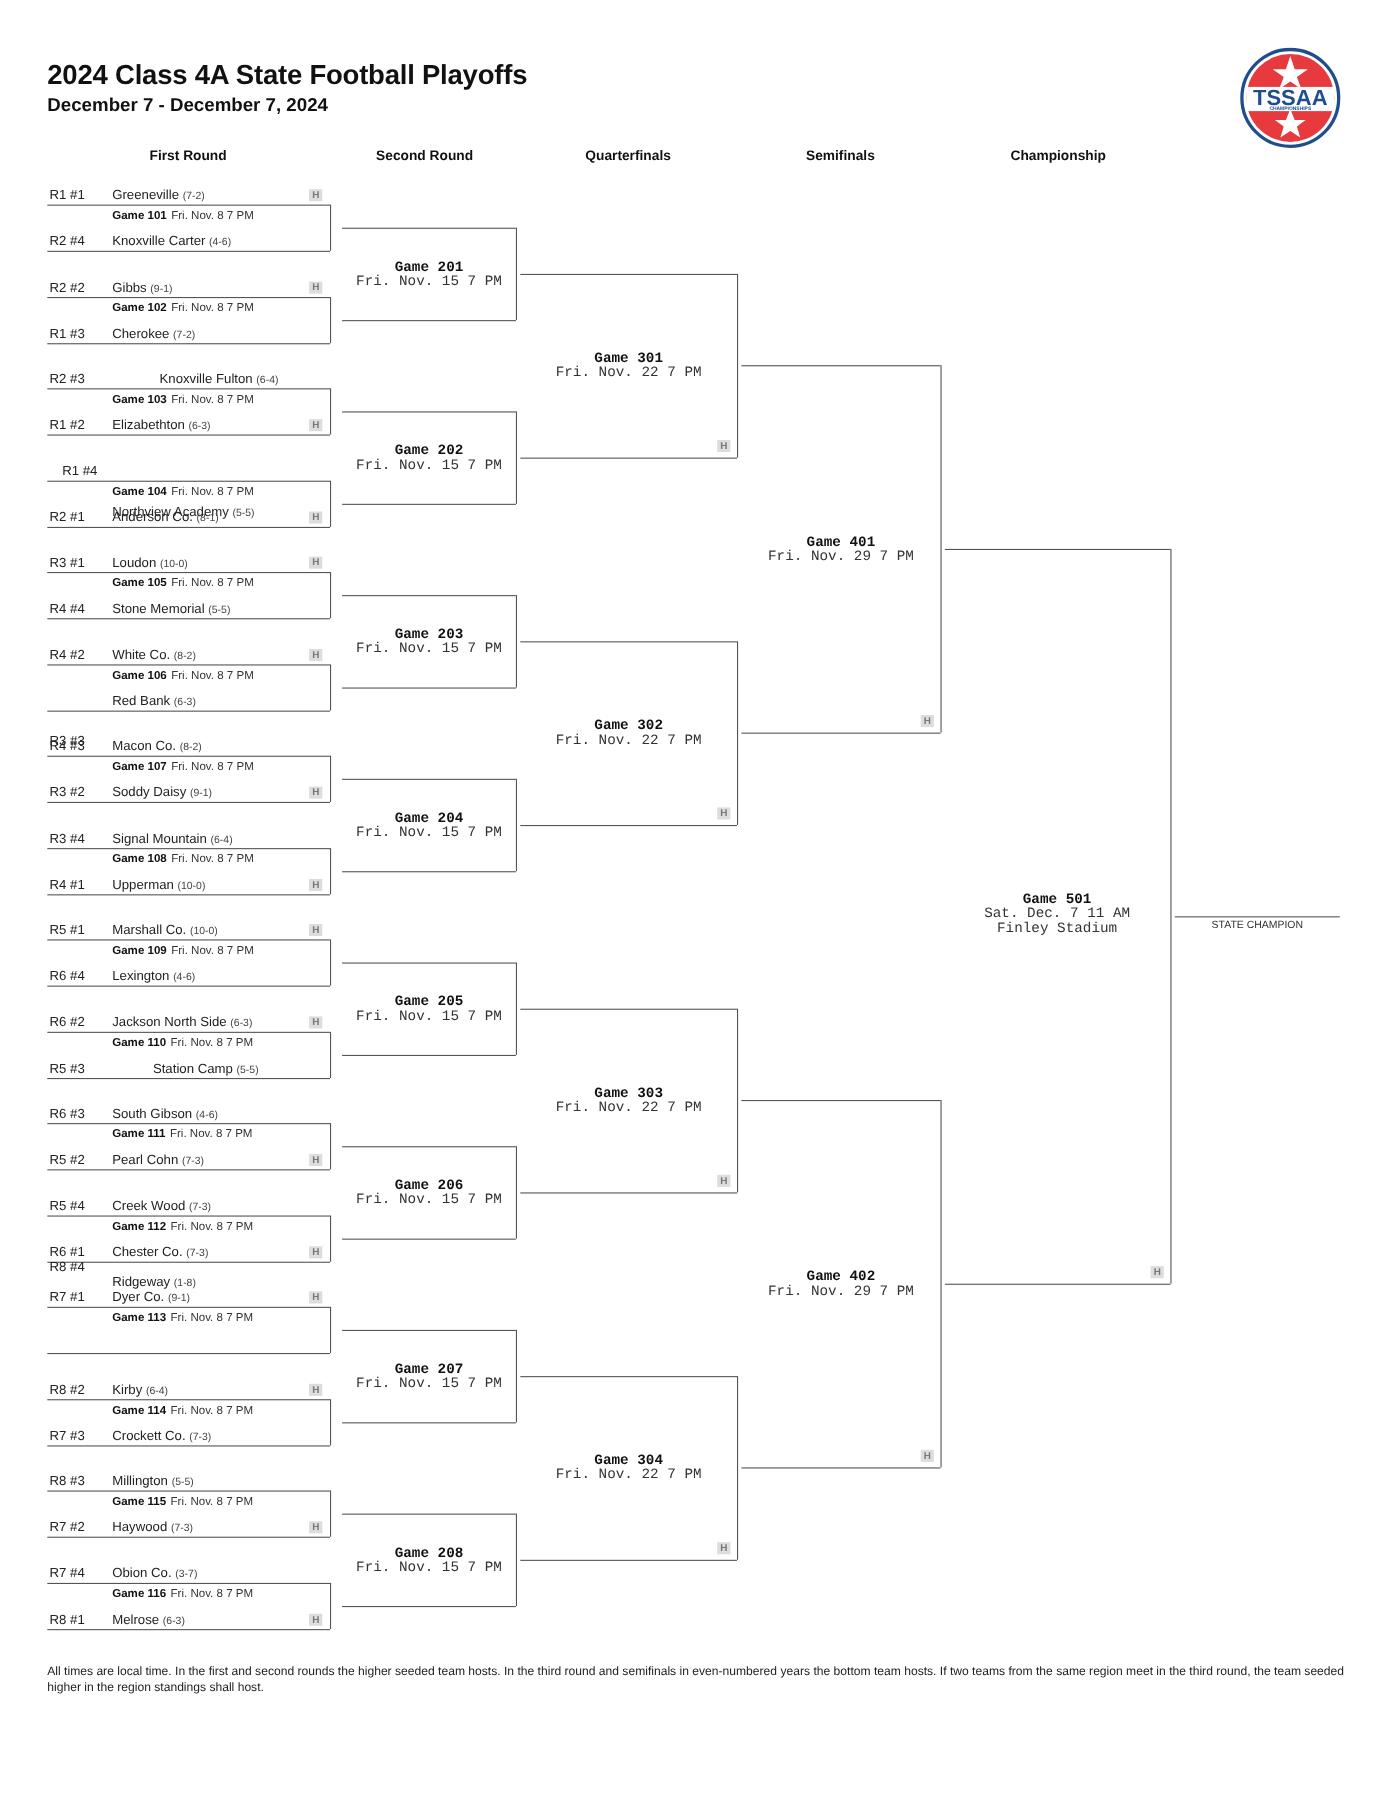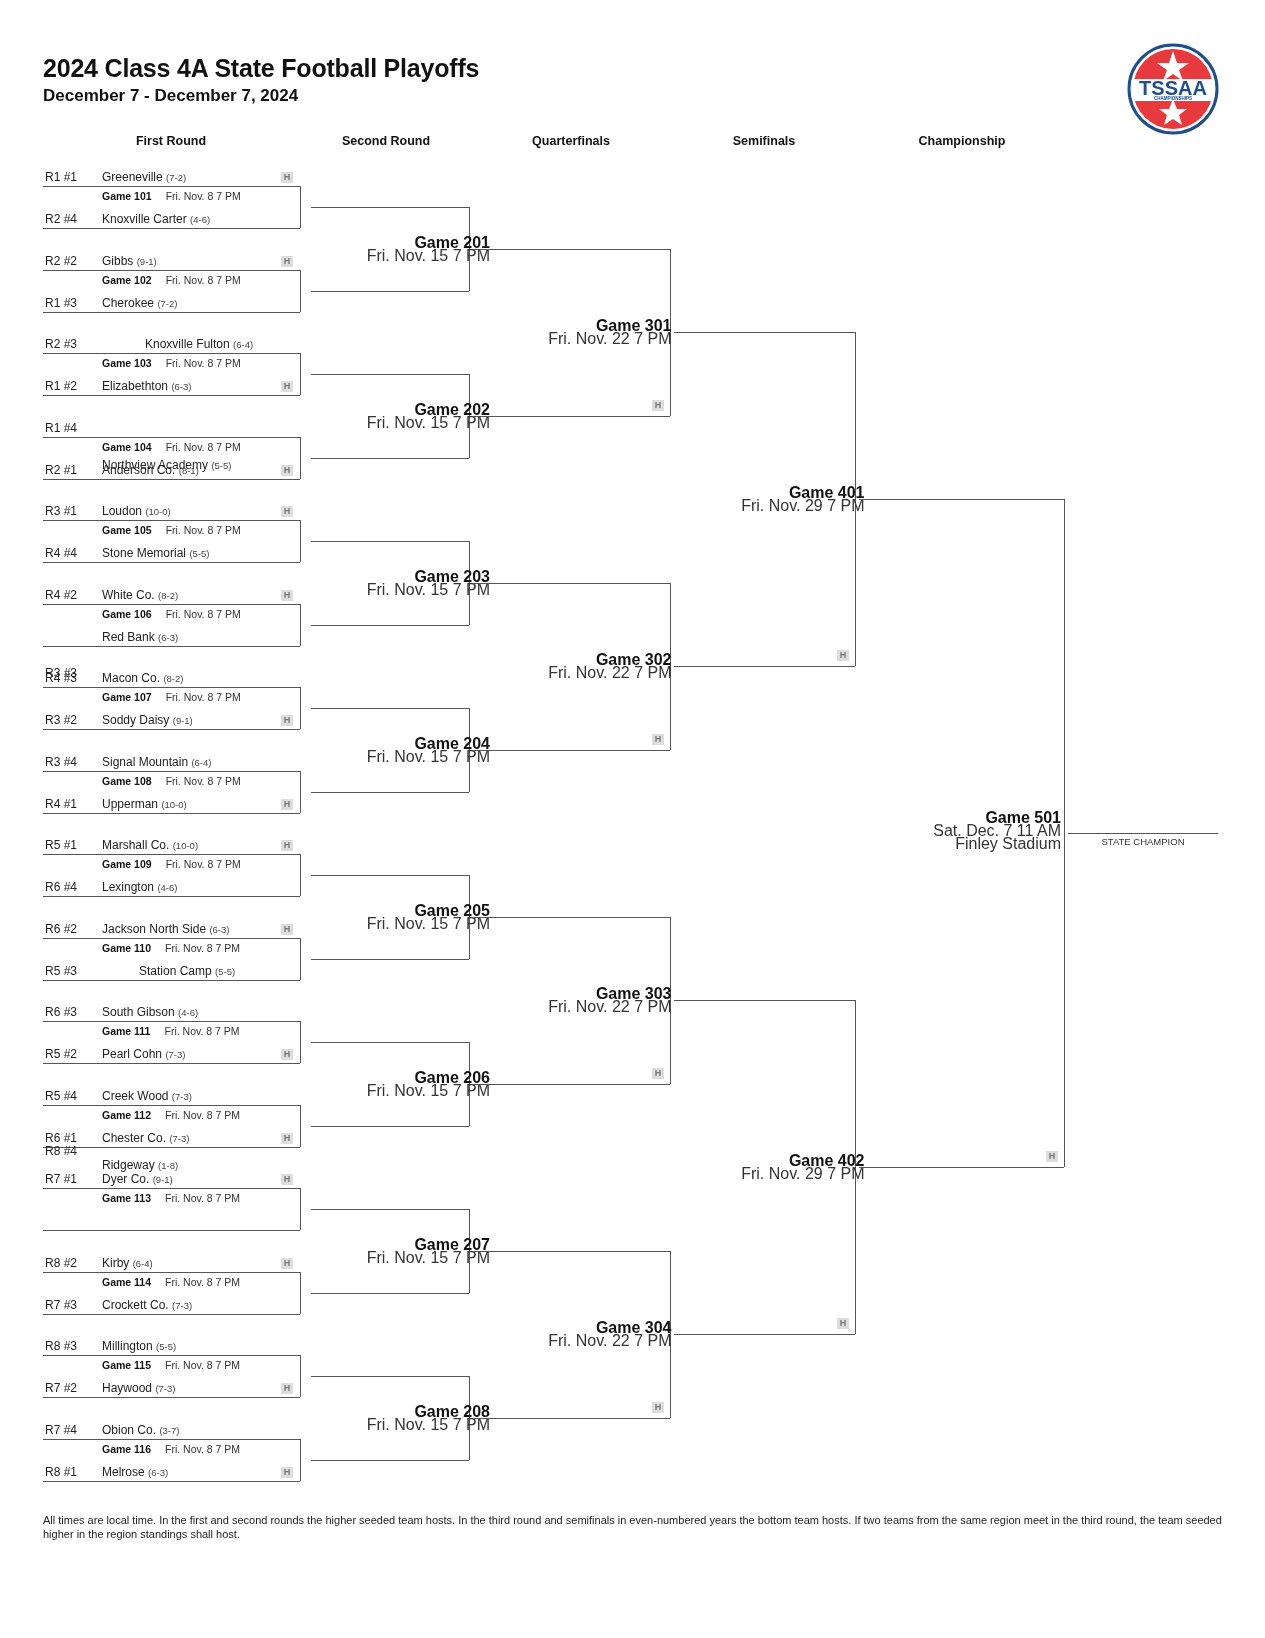--- a/index.html
+++ b/index.html
@@ -9,24 +9,24 @@
   .title { left:43px; top:54px; font-size:25px; font-weight:bold; color:#111; letter-spacing:-0.2px; }
   .subtitle { left:43px; top:86px; font-size:17px; font-weight:bold; color:#111; }
   .logo { left:1127px; top:43px; width:92px; height:92px; }
   .colhead { top:134px; font-size:12.5px; font-weight:bold; color:#111; text-align:center; width:180px; }
   .seed { font-size:12px; color:#222; width:55px; }
   .team { font-size:12px; color:#222; white-space:nowrap; }
   .team .rec { font-size:9.5px; color:#444; }
   .hbadge { width:12px; height:11px; background:#ddd; color:#777; font-size:9px; font-weight:bold;
             text-align:center; line-height:11px; }
   .gline { font-size:10.5px; color:#333; white-space:nowrap; }
-  .gline b { color:#111; margin-right:14px; }
+  .gline b { color:#111; margin-right:4px; }
   .hl { height:0; border-top:1.5px solid #555; }
   .vl { width:0; border-left:1.5px solid #555; }
-  .gcenter { text-align:right; width:200px; font-size:16px; color:#333; line-height:13px; }
+  .gcenter { text-align:center; width:200px; font-size:13px; color:#333; line-height:13px;font-family:Liberation Mono, monospace; }
   .gcenter .gname { font-weight:bold; color:#111; }
   .champ-label { font-size:9.5px; color:#333; text-align:center; width:150px; }
   .notes { left:43px; top:1513px; width:1180px; font-size:11px; color:#222; line-height:14px; }
   .notes .nh { font-weight:bold; font-size:11.5px; color:#111; }
 </style>
 </head>
 <body>
 
 <div class="abs title">2024 Class 4A State Football Playoffs</div>
 <div class="abs subtitle">December 7 - December 7, 2024</div>
@@ -70,21 +70,21 @@
     <div class="abs vl" style="left: 300px; top: 269.5px; height: 42px;"></div>
     <div class="abs seed" style="left: 45px; top: 337px;">R2 #3</div>
     <div class="abs team" style="left: 102px; top: 337px; margin-left: 43px;"><span>Knoxville Fulton</span> <span class="rec">(6-4)</span></div>
     <div class="abs hl" style="left: 43px; top: 353px; width: 257px;"></div>
     <div class="abs gline" style="left: 102px; top: 357px;"><b>Game 103</b><span>Fri. Nov. 8 7 PM</span></div>
     <div class="abs seed" style="left: 45px; top: 379px;">R1 #2</div>
     <div class="abs team" style="left: 102px; top: 379px;"><span>Elizabethton</span> <span class="rec">(6-3)</span></div>
     <div class="abs hbadge" style="left: 281px; top: 381px;">H</div>
     <div class="abs hl" style="left: 43px; top: 395px; width: 257px;"></div>
     <div class="abs vl" style="left: 300px; top: 353px; height: 42px;"></div>
-    <div class="abs seed" style="left: 45px; top: 420.5px;">R1 #4</div>
+    <div class="abs seed" style="left: 45px; top: 420.5px; text-align: center;">R1 #4</div>
     <div class="abs team" style="left: 102px; top: 420.5px; margin-top: 37px;"><span>Northview Academy</span> <span class="rec">(5-5)</span></div>
     <div class="abs hl" style="left: 43px; top: 436.5px; width: 257px;"></div>
     <div class="abs gline" style="left: 102px; top: 440.5px;"><b>Game 104</b><span>Fri. Nov. 8 7 PM</span></div>
     <div class="abs seed" style="left: 45px; top: 462.5px;">R2 #1</div>
     <div class="abs team" style="left: 102px; top: 462.5px;"><span>Anderson Co.</span> <span class="rec">(8-1)</span></div>
     <div class="abs hbadge" style="left: 281px; top: 464.5px;">H</div>
     <div class="abs hl" style="left: 43px; top: 478.5px; width: 257px;"></div>
     <div class="abs vl" style="left: 300px; top: 436.5px; height: 42px;"></div>
     <div class="abs seed" style="left: 45px; top: 504px;">R3 #1</div>
     <div class="abs team" style="left: 102px; top: 504px;"><span>Loudon</span> <span class="rec">(10-0)</span></div>

